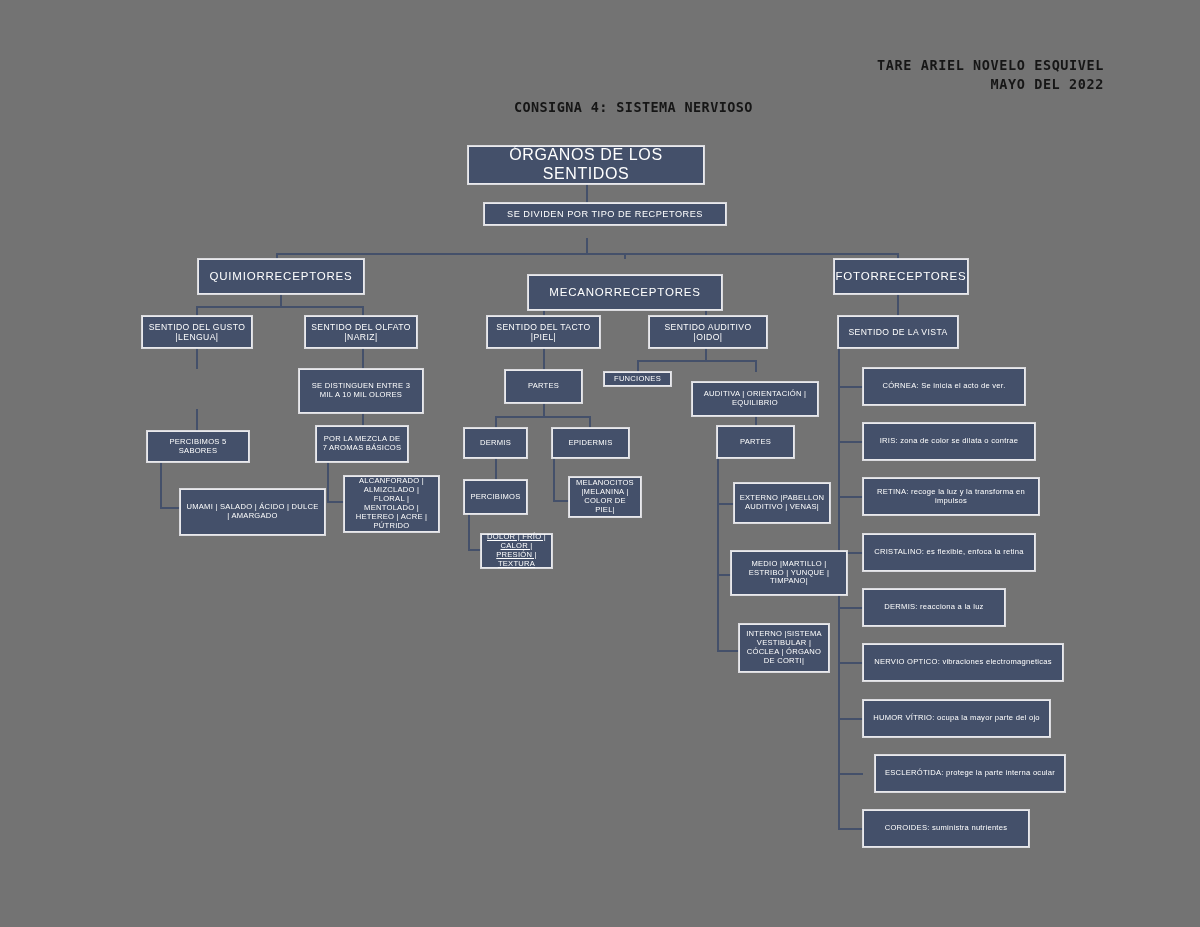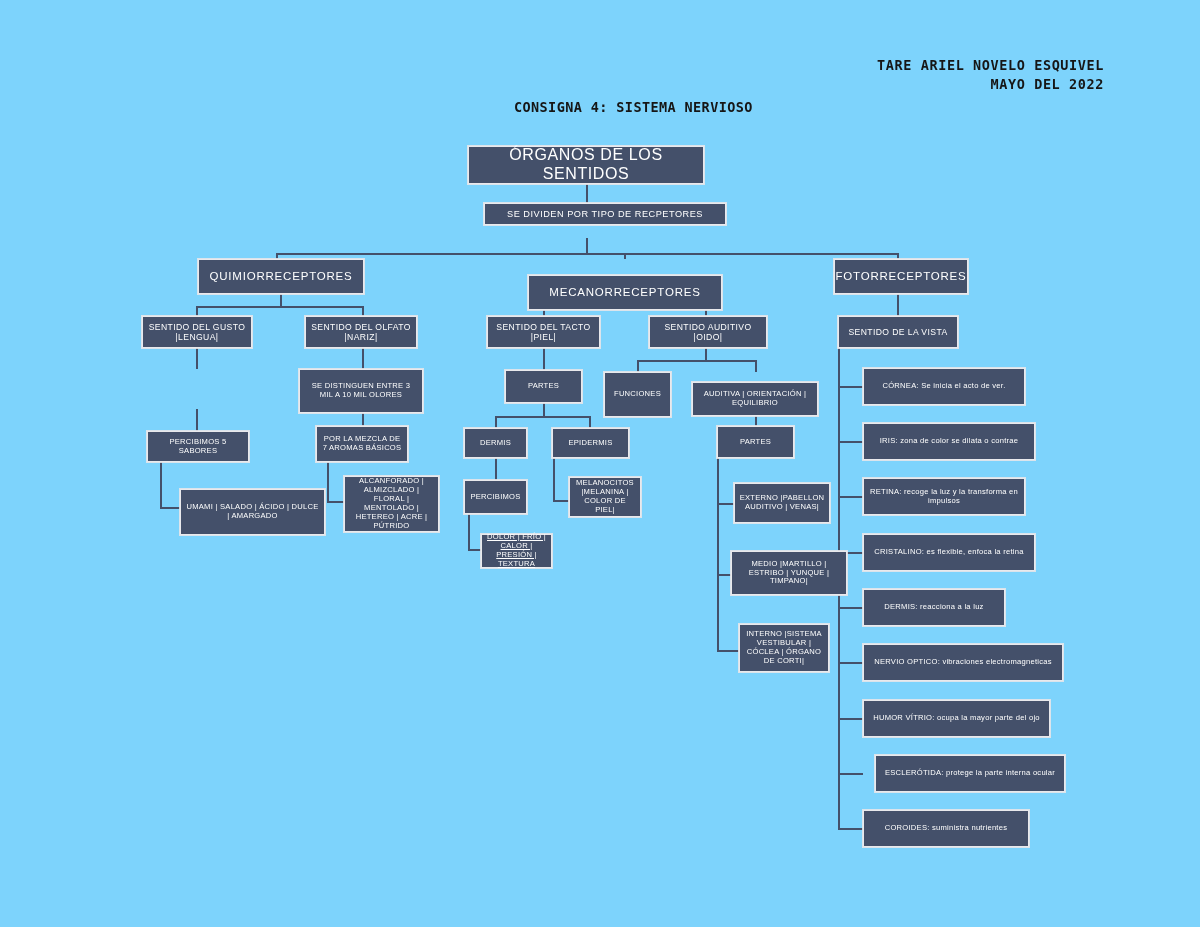--- a/index.html
+++ b/index.html
@@ -8,21 +8,21 @@
     background: #ffffff;
   }
   body {
     font-family: "Liberation Sans", sans-serif;
     -webkit-font-smoothing: antialiased;
   }
   #page {
     position: relative;
     width: 1200px;
     height: 927px;
-    background: #7dd3fc;
+    background: #737373;
     overflow: hidden;
   }
   
   .hdr {
     position: absolute;
     right: 96px;
     text-align: right;
     font-family: "DejaVu Sans Mono", monospace;
     font-weight: bold;
     letter-spacing: 0.6px;
@@ -170,30 +170,30 @@
   <div class="node small" style="left:316px; top:426px; width:92px; height:36px;">POR LA MEZCLA DE 7 AROMAS BÁSICOS</div>
   <div class="node small" style="left:344px; top:476px; width:95px; height:56px;">ALCANFORADO | ALMIZCLADO | FLORAL | MENTOLADO | HETEREO | ACRE | PÚTRIDO</div>
 
   <div class="node small" style="left:505px; top:370px; width:77px; height:33px;">PARTES</div>
   <div class="node small" style="left:464px; top:428px; width:63px; height:30px;">DERMIS</div>
   <div class="node small" style="left:552px; top:428px; width:77px; height:30px;">EPIDERMIS</div>
   <div class="node small" style="left:464px; top:480px; width:63px; height:34px;">PERCIBIMOS</div>
   <div class="node small" style="left:481px; top:534px; width:71px; height:34px;text-decoration:underline;">DOLOR | FRÍO | CALOR | PRESIÓN | TEXTURA</div>
   <div class="node small" style="left:569px; top:477px; width:72px; height:40px;">MELANOCITOS |MELANINA | COLOR DE PIEL|</div>
 
-  <div class="node small" style="left:604px; top:372px; width:67px; height:45px;">FUNCIONES</div>
+  <div class="node small" style="left:604px; top:372px; width:67px; height:14px;">FUNCIONES</div>
   <div class="node small" style="left:692px; top:370px; width:126px; height:34px;margin-top:12px;">AUDITIVA | ORIENTACIÓN | EQUILIBRIO</div>
   <div class="node small" style="left:717px; top:426px; width:77px; height:32px;">PARTES</div>
   <div class="node small" style="left:734px; top:483px; width:96px; height:40px;">EXTERNO |PABELLON AUDITIVO | VENAS|</div>
   <div class="node small" style="left:731px; top:551px; width:116px; height:44px;">MEDIO |MARTILLO | ESTRIBO | YUNQUE | TIMPANO|</div>
   <div class="node small" style="left:739px; top:624px; width:90px; height:48px;">INTERNO |SISTEMA VESTIBULAR | CÓCLEA | ÓRGANO DE CORTI|</div>
 
   <div class="node small" style="left:863px; top:368px; width:162px; height:37px;">CÓRNEA: Se inicia el acto de ver.</div>
   <div class="node small" style="left:863px; top:423px; width:172px; height:37px;">IRIS: zona de color se dilata o contrae</div>
-  <div class="node small" style="left:863px; top:478px; width:162px; height:37px;">RETINA: recoge la luz y la transforma en impulsos</div>
+  <div class="node small" style="left:863px; top:478px; width:176px; height:37px;">RETINA: recoge la luz y la transforma en impulsos</div>
   <div class="node small" style="left:863px; top:534px; width:172px; height:37px;">CRISTALINO: es flexible, enfoca la retina</div>
   <div class="node small" style="left:863px; top:589px; width:142px; height:37px;">DERMIS: reacciona a la luz</div>
   <div class="node small" style="left:863px; top:644px; width:200px; height:37px;">NERVIO OPTICO: vibraciones electromagneticas</div>
   <div class="node small" style="left:863px; top:700px; width:187px; height:37px;">HUMOR VÍTRIO: ocupa la mayor parte del ojo</div>
   <div class="node small" style="left:875px; top:755px; width:190px; height:37px;">ESCLERÓTIDA: protege la parte interna ocular</div>
   <div class="node small" style="left:863px; top:810px; width:166px; height:37px;">COROIDES: suministra nutrientes</div>
 
 </div>
 
 </body></html>

